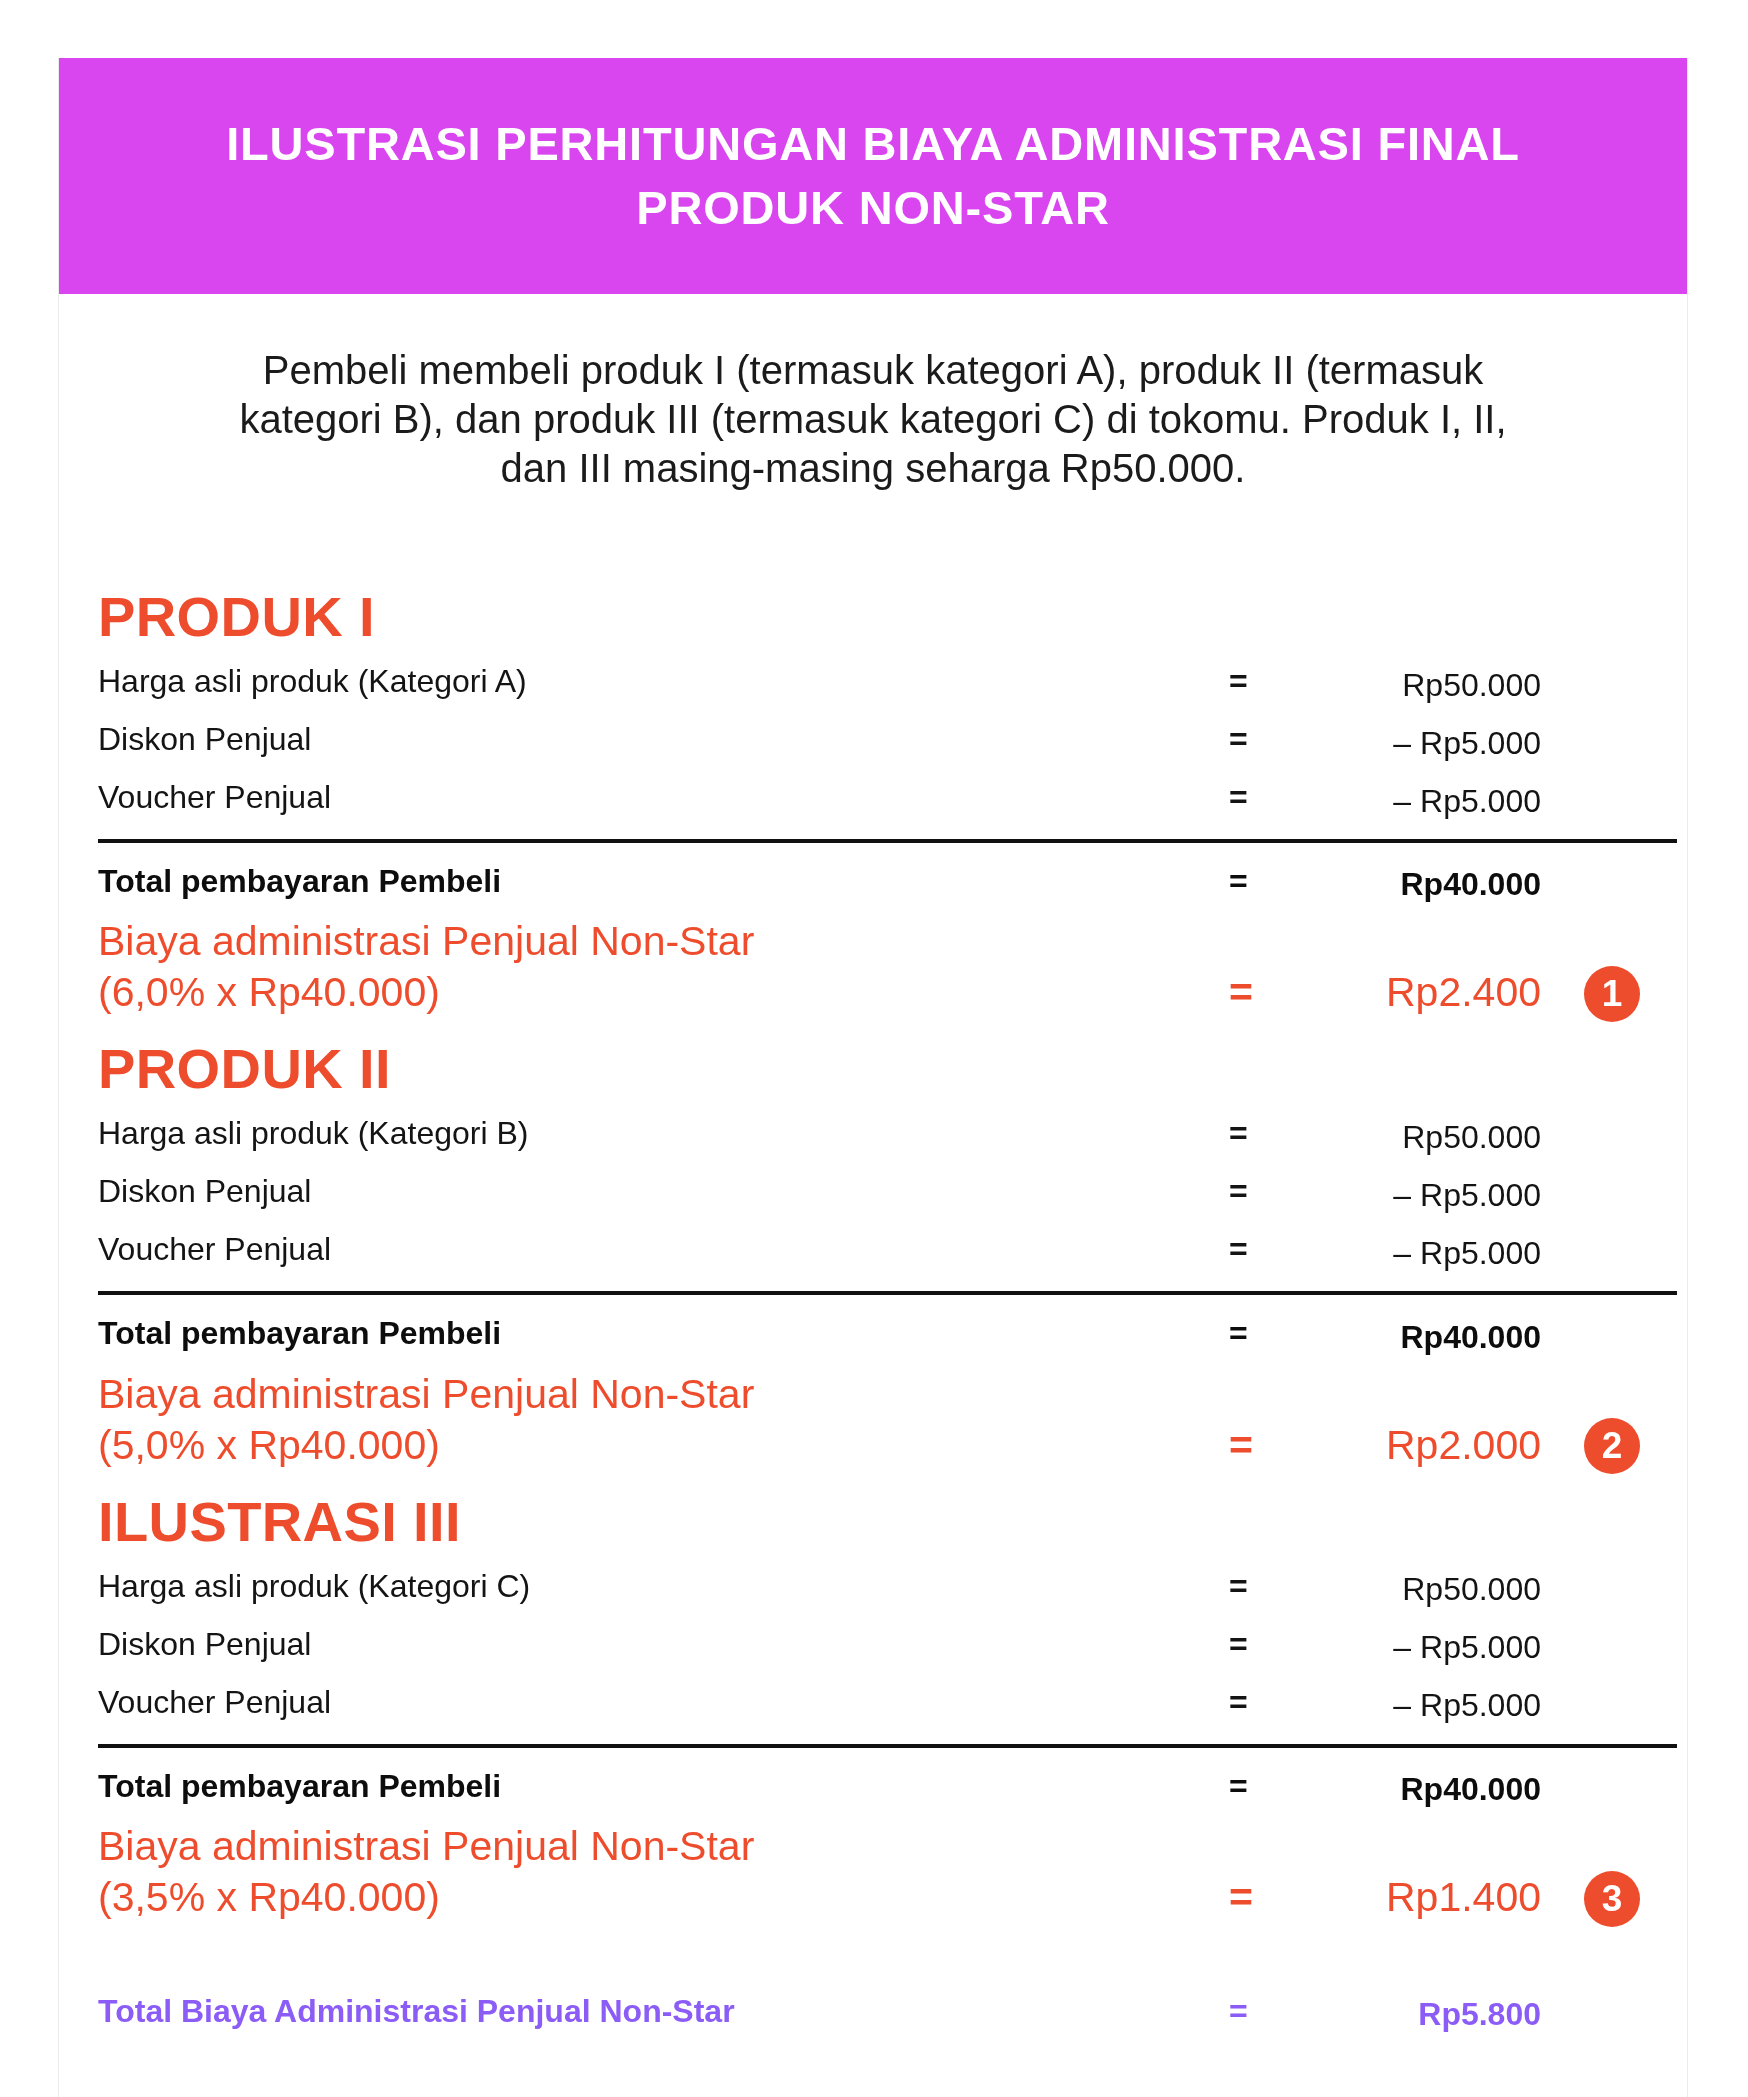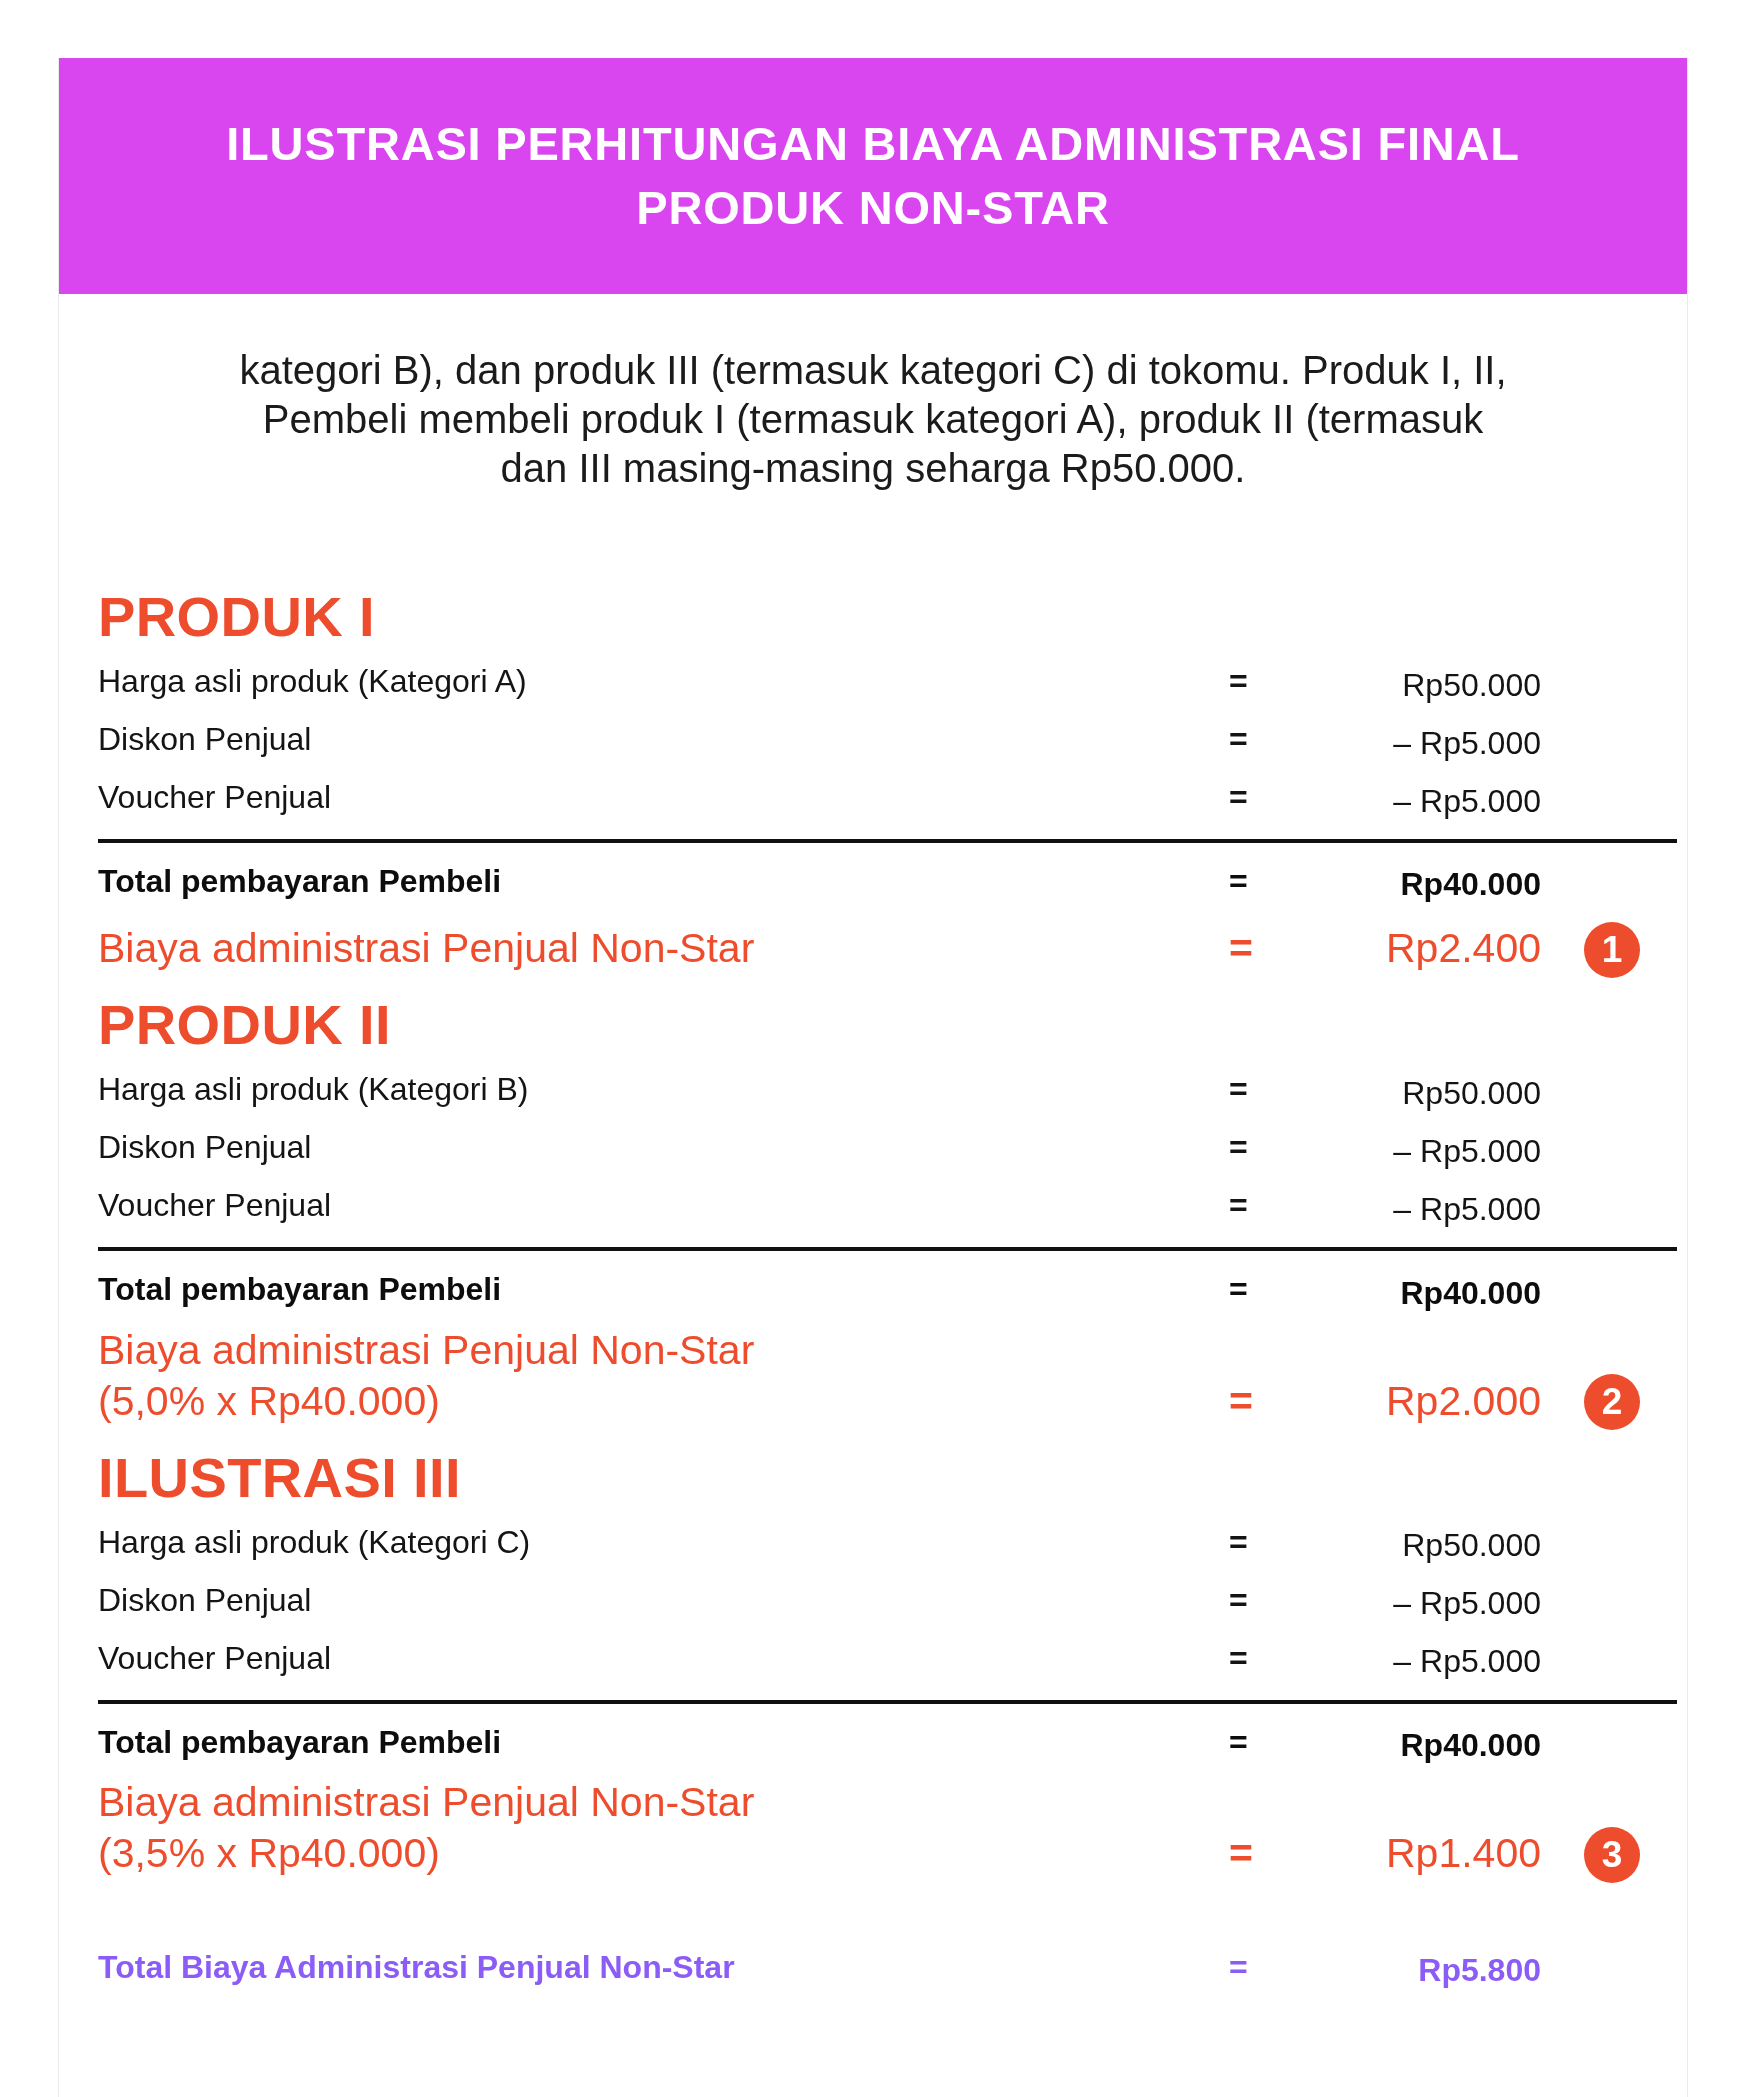--- a/index.html
+++ b/index.html
@@ -123,22 +123,22 @@
 <body>
 
 <div class="card">
 
   <header class="banner">
     <div class="banner-line">ILUSTRASI PERHITUNGAN BIAYA ADMINISTRASI FINAL</div>
     <div class="banner-line">PRODUK NON-STAR</div>
   </header>
 
   <div class="intro">
+    <span class="intro-line">Pembeli membeli produk I (termasuk kategori A), produk II (termasuk</span>
     <span class="intro-line">kategori B), dan produk III (termasuk kategori C) di tokomu. Produk I, II,</span>
-    <span class="intro-line">Pembeli membeli produk I (termasuk kategori A), produk II (termasuk</span>
     <span class="intro-line">dan III masing-masing seharga Rp50.000.</span>
   </div>
 
   <main class="content">
 
     <section>
       <h2 class="sec-heading">PRODUK I</h2>
       <div class="rows">
         <div class="grid row">
           <div class="label">Harga asli produk (Kategori A)</div>
@@ -162,20 +162,21 @@
       <div class="divider"></div>
       <div class="grid row total">
         <div class="label">Total pembayaran Pembeli</div>
         <div class="eq">=</div>
         <div class="value">Rp40.000</div>
         <div></div>
       </div>
       <div class="grid fee">
         <div class="fee-label">
           <div>Biaya administrasi Penjual Non-Star</div>
+          <div>(6,0% x Rp40.000)</div>
         </div>
         <div class="eq">=</div>
         <div class="value">Rp2.400</div>
         <div class="badge-cell">
           <div class="badge">1</div>
         </div>
       </div>
     </section>
 
     <section>

